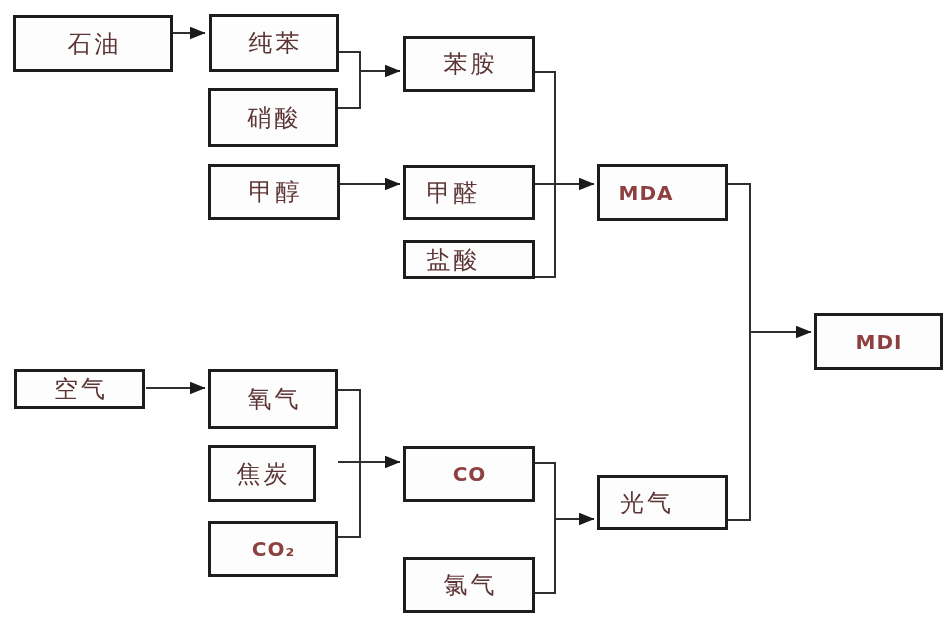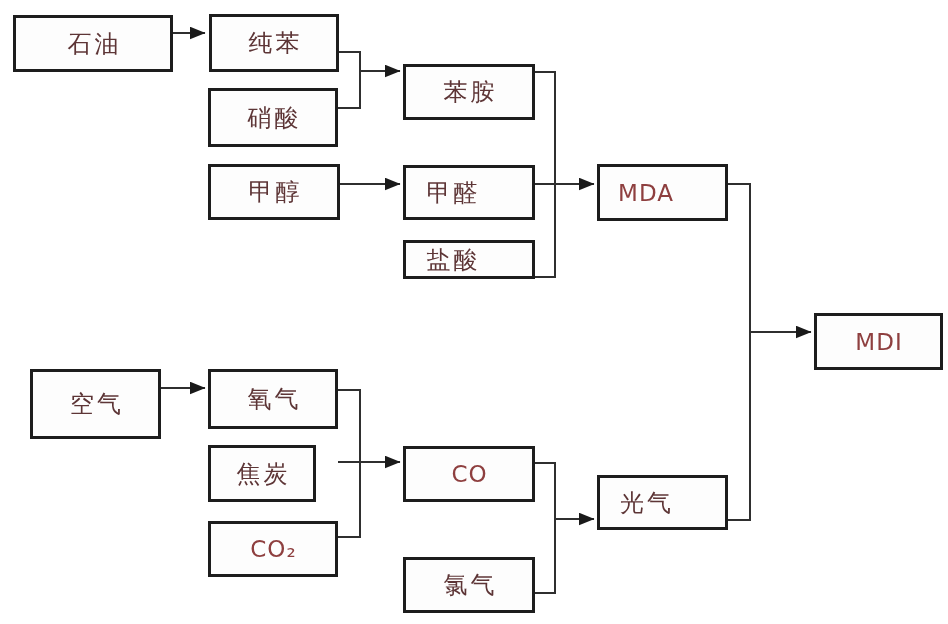--- a/index.html
+++ b/index.html
@@ -19,23 +19,23 @@
     background: #fdfdfd;
     display: flex;
     align-items: center;
     justify-content: center;
     font-size: 24px;
     color: #5d3536;
     letter-spacing: 3px;
     text-indent: 3px;
   }
   .node.latin {
-    font-weight: 400;
+    font-weight: 700;
     color: #8e3f3f;
-    font-size: 23px;
+    font-size: 20px;
     letter-spacing: 1px;
     text-indent: 1px;
   }
   .node.shift-left { padding-right: 34px; }
 </style>
 </head>
 <body>
 
 <div class="stage">
 
@@ -63,25 +63,25 @@
     <path d="M555 519 H594" stroke="#2f2f2f" stroke-width="2" fill="none" marker-end="url(#arrow)"></path>
 
     <path d="M728 184 H750 V520 H728" stroke="#2f2f2f" stroke-width="2" fill="none"></path>
     <path d="M750 332 H811" stroke="#2f2f2f" stroke-width="2" fill="none" marker-end="url(#arrow)"></path>
   </svg>
 
   <div class="node" style="left:13px;  top:15px;  width:160px; height:57px">石油</div>
   <div class="node" style="left:209px; top:14px;  width:130px; height:58px">纯苯</div>
   <div class="node" style="left:208px; top:88px;  width:130px; height:59px">硝酸</div>
   <div class="node" style="left:208px; top:164px; width:132px; height:56px">甲醇</div>
-  <div class="node" style="left:403px; top:64px;  width:132px; height:56px">苯胺</div>
+  <div class="node" style="left:403px; top:36px;  width:132px; height:56px">苯胺</div>
   <div class="node shift-left" style="left:403px; top:165px; width:132px; height:55px">甲醛</div>
   <div class="node shift-left" style="left:403px; top:240px; width:132px; height:39px">盐酸</div>
   <div class="node latin shift-left" style="left:597px; top:164px; width:131px; height:57px">MDA</div>
-  <div class="node" style="left:30px;  top:369px; width:131px; height:70px">空气</div>
+  <div class="node" style="left:14px;  top:369px; width:131px; height:40px">空气</div>
   <div class="node" style="left:208px; top:369px; width:130px; height:60px">氧气</div>
   <div class="node" style="left:208px; top:445px; width:108px; height:57px">焦炭</div>
   <div class="node latin" style="left:208px; top:521px; width:130px; height:56px">CO₂</div>
   <div class="node" style="left:403px; top:557px; width:132px; height:56px">氯气</div>
   <div class="node latin" style="left:403px; top:446px; width:132px; height:56px">CO</div>
   <div class="node shift-left" style="left:597px; top:475px; width:131px; height:55px">光气</div>
   <div class="node latin" style="left:814px; top:313px; width:129px; height:57px">MDI</div>
 
 </div>
 

